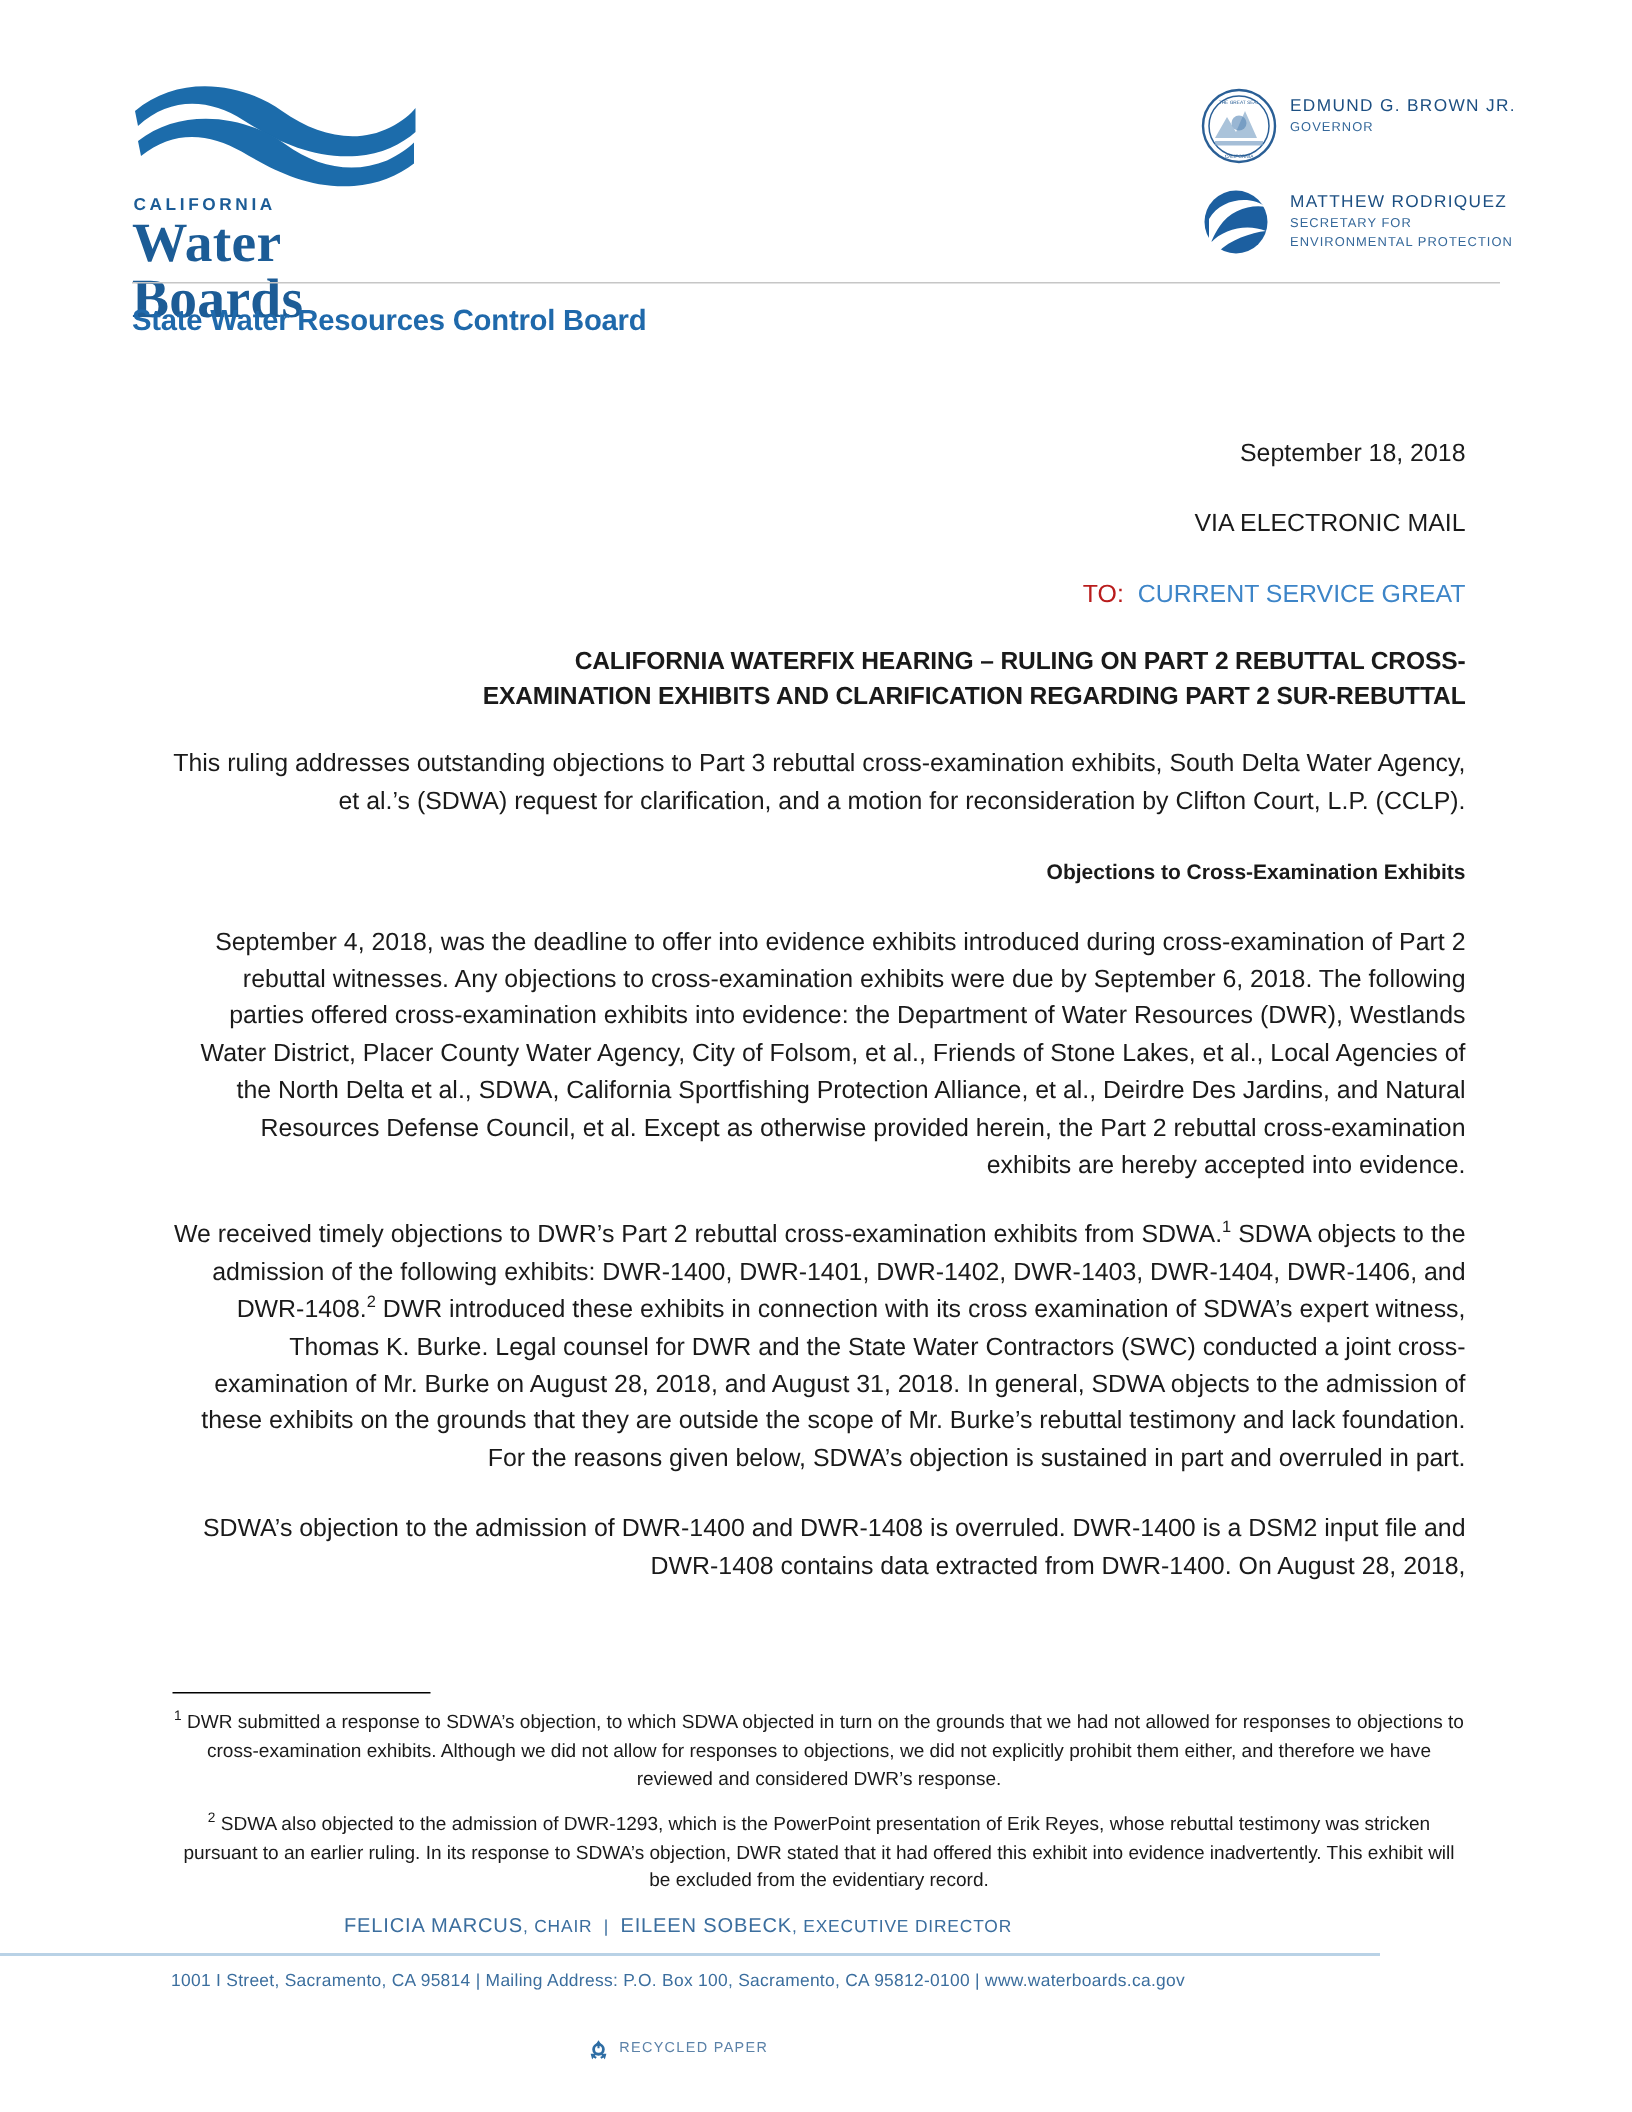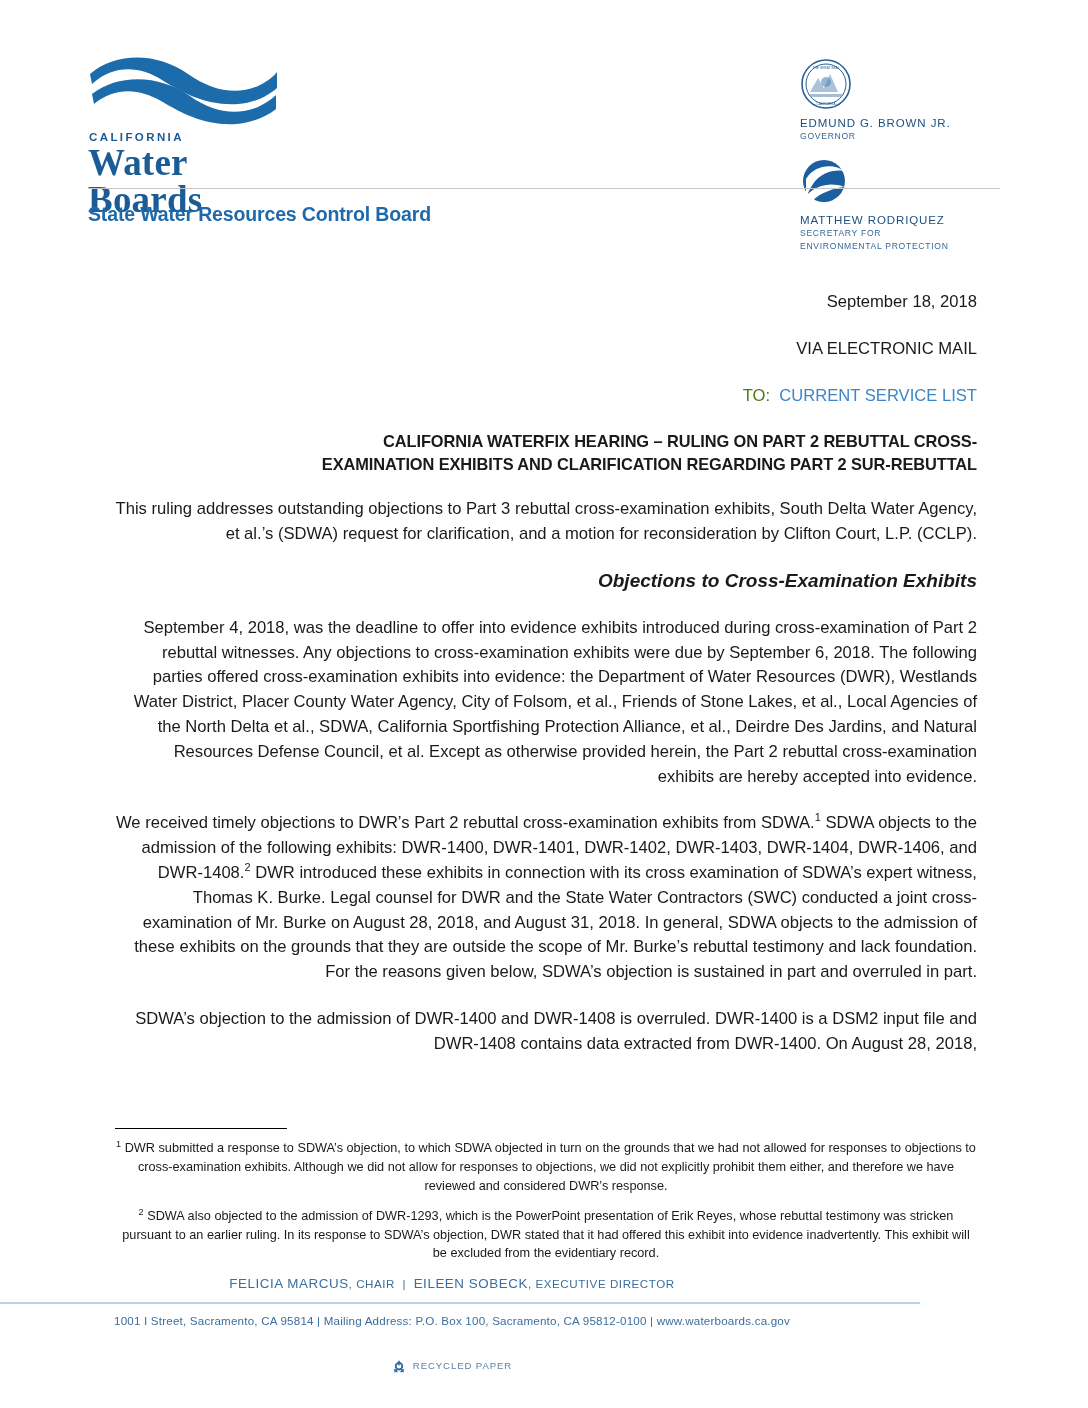--- a/index.html
+++ b/index.html
@@ -64,21 +64,20 @@
   .gov-block {
     position: absolute;
     left: 800px;
     top: 58px;
     width: 250px;
   }
   .gov-row {
     display: flex;
     align-items: flex-start;
     margin-bottom: 12px;
-    flex-direction: column;
   }
   .gov-row .seal {
     flex: 0 0 auto;
     width: 52px;
     height: 52px;
     margin-right: 8px;
   }
   .gov-text {
     padding-top: 6px;
   }
@@ -125,37 +124,36 @@
     top: 290px;
     width: 862px;
     font-size: 16.6px;
     line-height: 24.8px;
     color: #1a1a1a;
   }
   .content p { margin: 0 0 22px 0; text-align: right; }
   .date-line { margin-bottom: 22px; }
   .via-line { margin-bottom: 22px; }
   .to-line { margin-bottom: 24px; }
-  .to-label { color: #4d7c0f; }
+  .to-label { color: #b91c1c; }
   .to-link {
     color: #3d85c8;
     text-decoration: none;
   }
   .doc-heading {
     font-weight: bold;
     font-size: 16.4px;
     line-height: 22.5px;
     margin: 0 0 20px 0;
     letter-spacing: -0.1px;
   }
   .sub-heading {
     font-weight: bold;
-    font-size: 19px;
+    font-size: 14px;
     margin: 0 0 20px 0;
-    font-style: italic;
   }
   sup {
     font-size: 0.66em;
     vertical-align: super;
     line-height: 0;
   }
 
   
   .footnotes {
     position: absolute;
@@ -275,21 +273,21 @@
   <div class="board-title">State Water Resources Control Board</div>
 
   <div class="content">
 
     <p class="date-line">September 18, 2018</p>
 
     <p class="via-line">VIA ELECTRONIC MAIL</p>
 
     <p class="to-line">
       <span class="to-label">TO:</span>
-      <span>&nbsp;</span><a class="to-link" href="#">CURRENT SERVICE LIST</a>
+      <span>&nbsp;</span><a class="to-link" href="#">CURRENT SERVICE GREAT</a>
     </p>
 
     <p class="doc-heading">
       <span>CALIFORNIA WATERFIX HEARING – RULING ON PART 2 REBUTTAL CROSS-</span><br>
       <span>EXAMINATION EXHIBITS AND CLARIFICATION REGARDING PART 2 SUR-REBUTTAL</span>
     </p>
 
     <p>This ruling addresses outstanding objections to Part 3 rebuttal cross-examination exhibits, South Delta Water Agency, et al.’s (SDWA) request for clarification, and a motion for reconsideration by Clifton Court, L.P. (CCLP).</p>
 
     <p class="sub-heading">Objections to Cross-Examination Exhibits</p>

